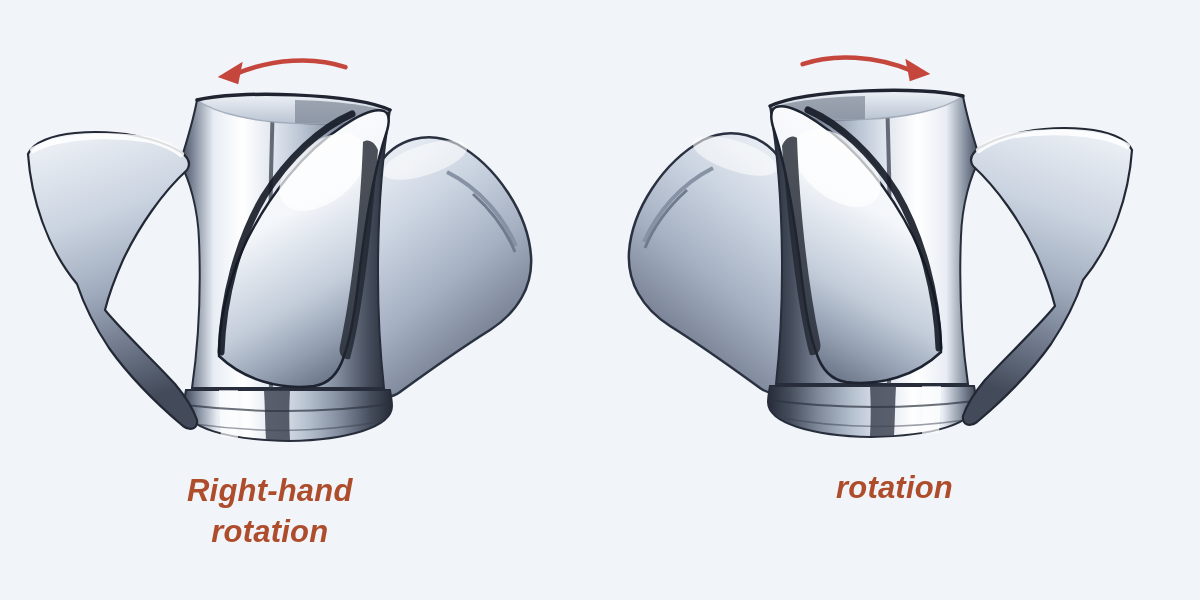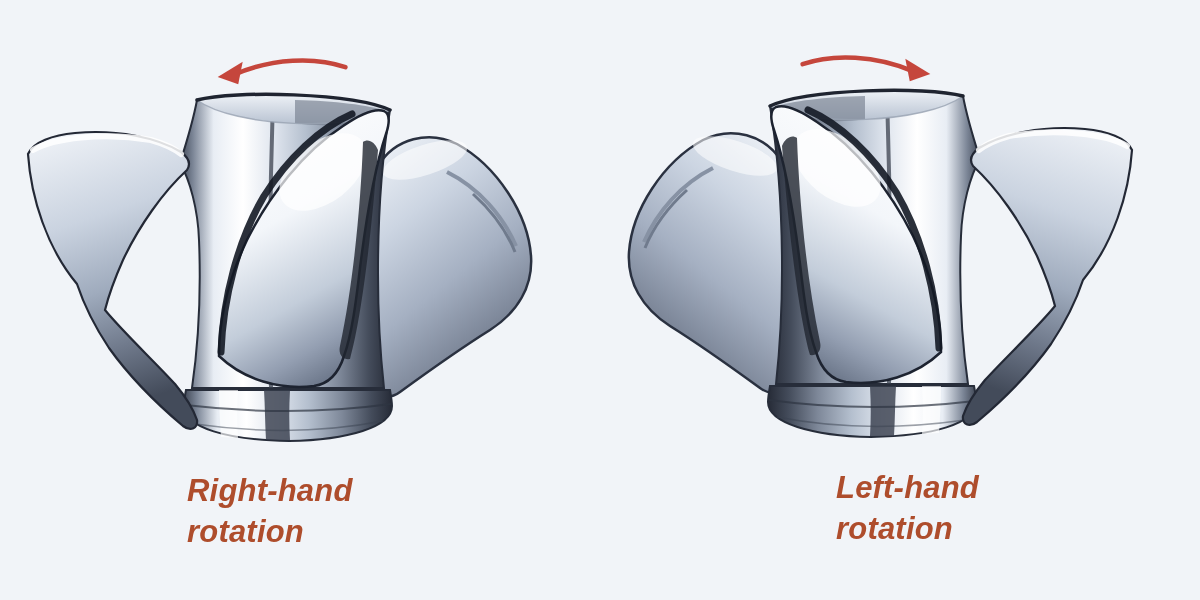--- a/index.html
+++ b/index.html
@@ -24,21 +24,21 @@
   .prop-left  { left: 23px;  top: 88px; }
   .prop-right { left: 627px; top: 84px; }
 
   .caption {
     position: absolute;
     font-weight: bold; font-style: italic;
     font-size: 31px; line-height: 1.32;
     letter-spacing: 0.2px;
     color: var(--caption-color, #ae4d2c);
   }
-  .caption span { display: block; }
+  .caption span { display: block; text-align: center; }
   .caption-left  { left: 187px; top: 471px; }
   .caption-right { left: 836px; top: 468px; }
 </style>
 </head>
 <body>
 
 <div class="canvas">
 
   <svg class="defs" aria-hidden="true">
     <defs>
@@ -147,18 +147,17 @@
       <g transform="translate(150,0) scale(-1,1)">
           <use href="#rot-arrow"></use>
         </g>
     </svg>
     <svg class="prop prop-right" viewBox="0 0 510 360">
       <g transform="translate(510,0) scale(-1,1)">
           <use href="#propeller"></use>
         </g>
     </svg>
     <figcaption class="caption caption-right">
-      <span>Left-hand</span>
       <span>rotation</span>
     </figcaption>
   </figure>
 
 </div>
 
 </body></html>

